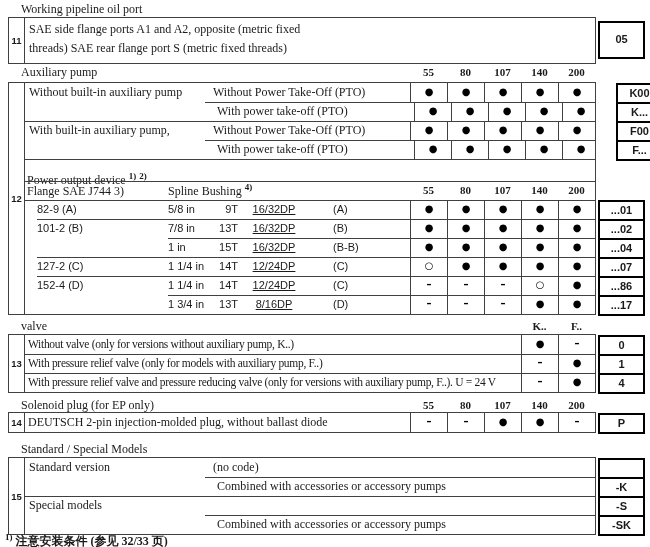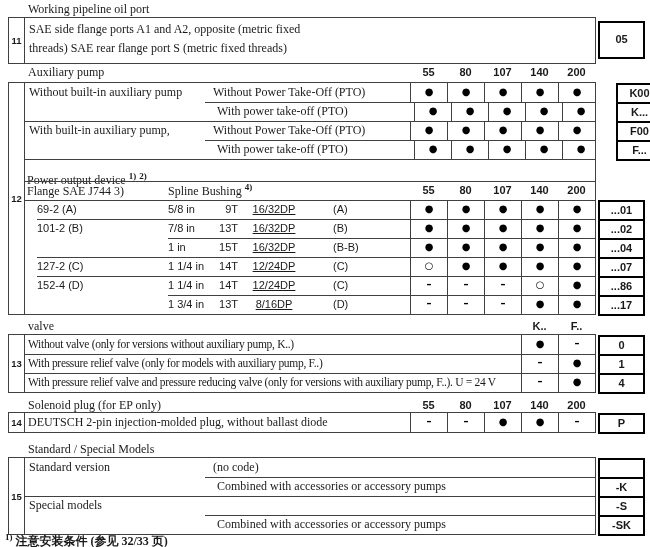--- a/index.html
+++ b/index.html
@@ -1,18 +1,18 @@
 <!DOCTYPE html>
 <html><head>
 <meta charset="utf-8">
 <style>
   html,body{margin:0;padding:0;background:#fff;}
   .page{position:relative;width:650px;height:547px;background:#ffffff;color:#1a1a1a;
         font-family:"Liberation Serif",serif;overflow:hidden;}
-  .slabel{position:absolute;left:28px;font-size:12px;line-height:14px;white-space:nowrap;}
+  .slabel{position:absolute;left:21px;font-size:12px;line-height:14px;white-space:nowrap;}
   .box{position:absolute;left:8px;width:588px;border:1px solid #404040;display:flex;
        box-sizing:border-box;background:#fff;}
   .numcol{width:15px;flex:none;border-right:1px solid #404040;display:flex;align-items:center;
           justify-content:center;font-family:"Liberation Sans",sans-serif;font-weight:bold;font-size:9.5px;}
   .content{flex:1;display:flex;flex-direction:column;min-width:0;}
   .row{height:19px;flex:none;display:flex;position:relative;line-height:19px;}
   .row22{height:22px;}
   .ln{position:absolute;top:0;right:0;height:1px;background:#404040;}
   .ln-f{left:0;} .ln-f12{left:12px;} .ln-p143{left:143px;} .ln-p180{left:180px;}
   .ser{font-size:12px;line-height:17px;padding-top:1px;box-sizing:border-box;}
@@ -25,21 +25,21 @@
   .sans{font-family:"Liberation Sans",sans-serif;font-size:11px;}
   .c-fl{width:143px;flex:none;padding-left:12px;box-sizing:border-box;}
   .c-sz{width:37px;flex:none;}
   .c-th{width:33px;flex:none;text-align:right;}
   .c-pt{width:72px;flex:none;text-align:center;text-decoration:underline;}
   .c-dg{width:100px;flex:none;padding-left:23px;box-sizing:border-box;}
   .dots5{width:185px;flex:none;display:flex;}
   .dots2{width:74px;flex:none;display:flex;margin-left:auto;}
   .dc{flex:1 1 0;border-left:1px solid #404040;text-align:center;
       font-family:"DejaVu Sans",sans-serif;font-size:10px;font-weight:bold;color:#000;line-height:18px;}
-  .hc{flex:1 1 0;text-align:center;font-family:Liberation Sans, sans-serif;font-weight:bold;font-size:11px;}
+  .hc{flex:1 1 0;text-align:center;font-family:Liberation Serif, serif;font-weight:bold;font-size:11px;}
   .sizehdr{position:absolute;left:410px;width:185px;display:flex;height:14px;line-height:14px;}
   .kfhdr{position:absolute;left:521px;width:74px;display:flex;height:14px;line-height:14px;}
   .codecol{position:absolute;left:598px;width:47px;}
   .cbox{height:21px;margin-bottom:-2px;border:2px solid #000;box-sizing:border-box;text-align:center;
         font-family:"Liberation Sans",sans-serif;font-weight:bold;font-size:11px;line-height:16px;background:#fff;}
   .cbox-tall{position:absolute;left:598px;top:21px;width:47px;height:38px;border:2px solid #000;
         box-sizing:border-box;text-align:center;font-family:"Liberation Sans",sans-serif;
         font-weight:bold;font-size:11px;line-height:33px;background:#fff;}
   .twolines{padding:2px 0 0 4px;font-size:12px;line-height:19px;}
   sup.fn{font-weight:bold;font-size:9px;line-height:0;}
@@ -148,21 +148,21 @@
           <span class="hc">55</span>
           <span class="hc">80</span>
           <span class="hc">107</span>
           <span class="hc">140</span>
           <span class="hc">200</span>
         </div>
       </div>
 
       <div class="row sans">
         <i class="ln ln-f"></i>
-        <div class="c-fl">69-2 (A)</div>
+        <div class="c-fl">82-9 (A)</div>
         <div class="c-sz">5/8 in</div>
         <div class="c-th">9T</div>
         <div class="c-pt">16/32DP</div>
         <div class="c-dg">(A)</div>
         <div class="dots5">
           <span class="dc">●</span>
           <span class="dc">●</span>
           <span class="dc">●</span>
           <span class="dc">●</span>
           <span class="dc">●</span>

